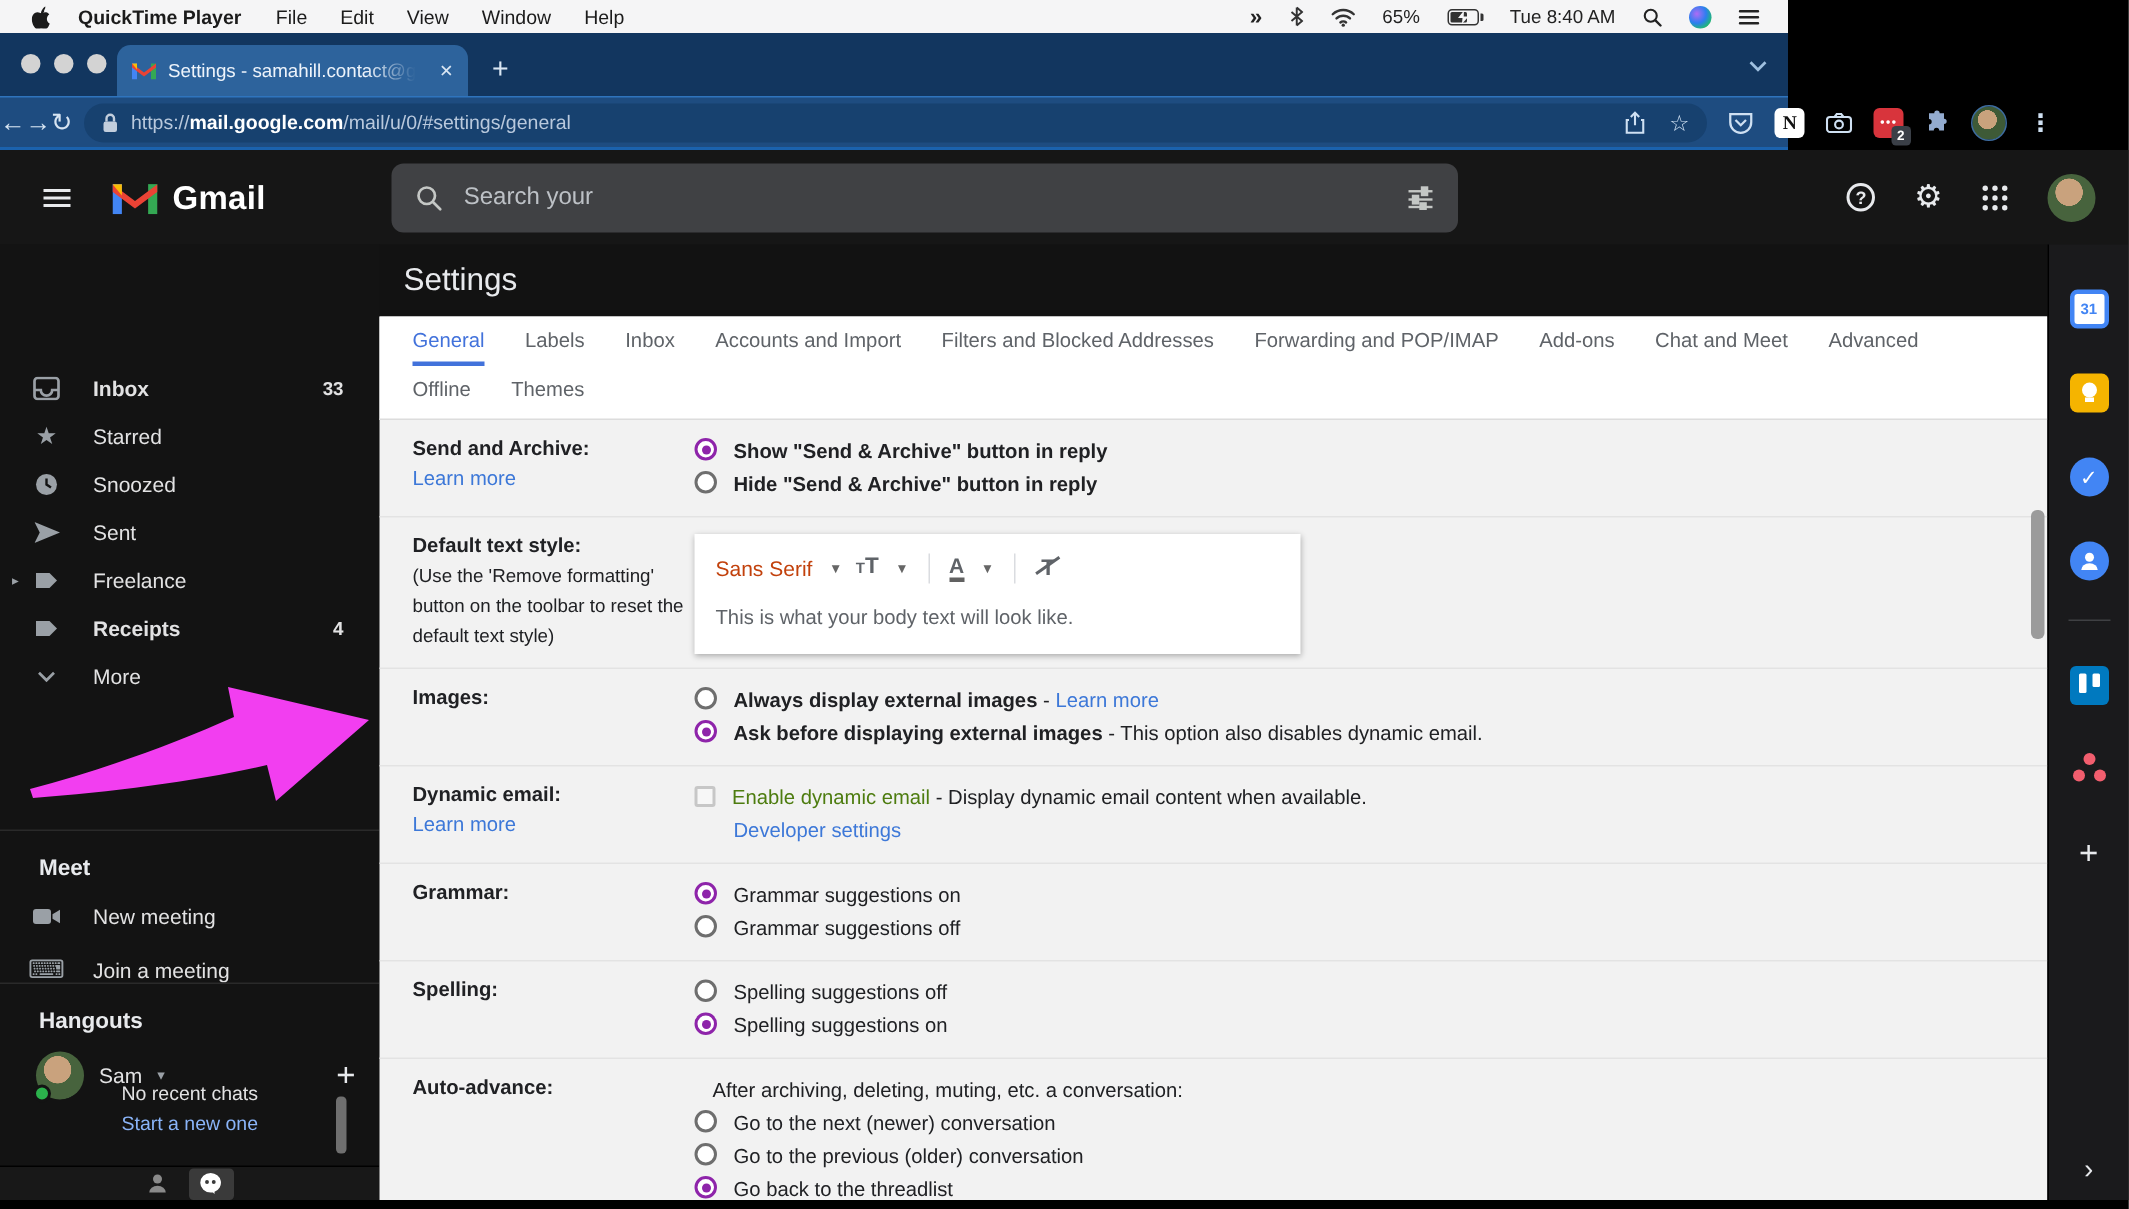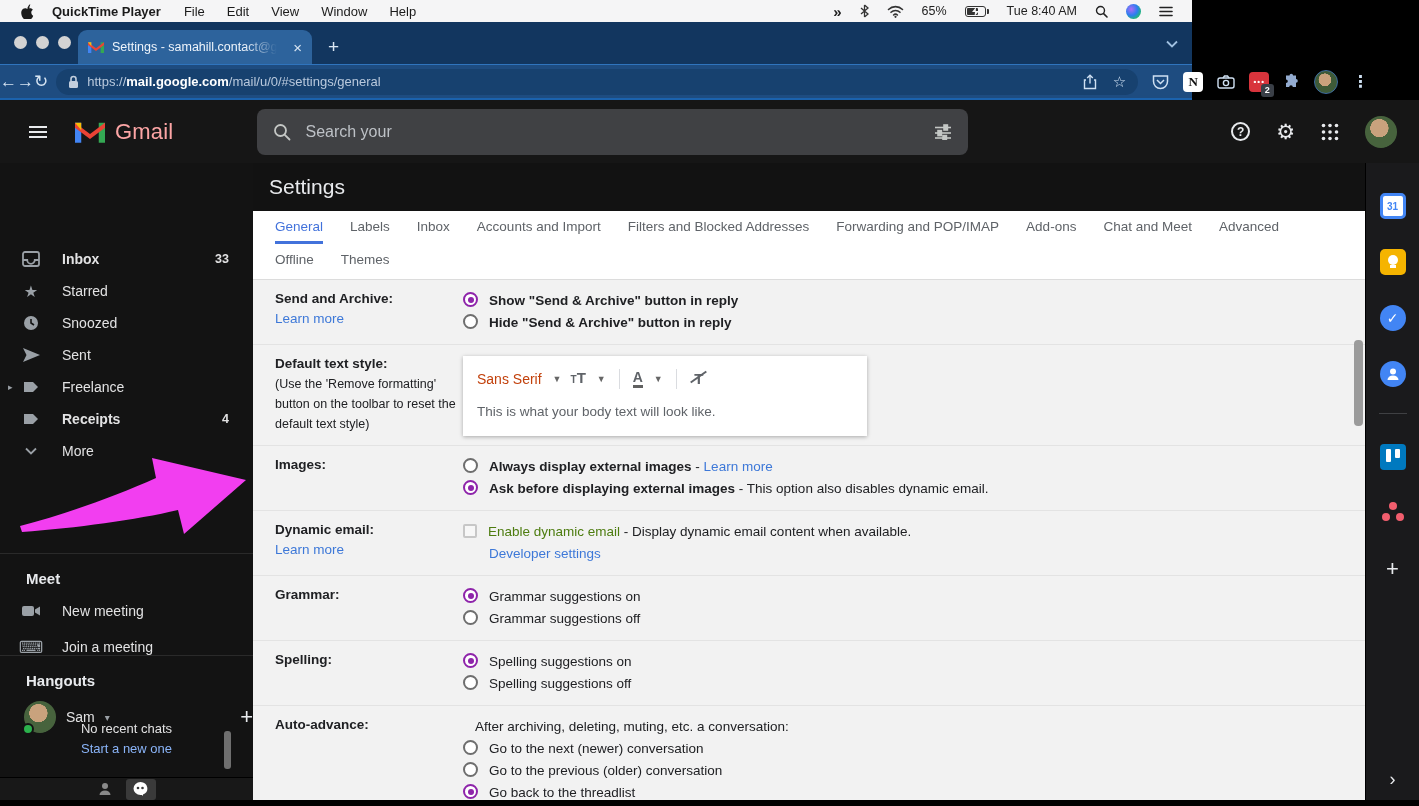--- a/index.html
+++ b/index.html
@@ -53,21 +53,21 @@
   .tb-avatar{width:24px;height:24px;border-radius:50%;
     background:radial-gradient(circle at 45% 40%,#c9a27d 0 35%,#3e5a37 36% 75%,#233a22 76%);border:1px solid #3d6ca0}
   .kebab{color:#cfe0f2;font-size:16px;font-weight:700}
 
   
   .app{position:absolute;left:0;top:100px;width:1419px;height:700px;background:#121212;display:flex;flex-direction:column}
   .gheader{height:63px;background:#161616;display:flex;align-items:center;flex:none}
   .hamburger{width:18px;height:12px;border-top:2px solid #e8eaed;border-bottom:2px solid #e8eaed;position:relative;margin:0 28px 0 29px}
   .hamburger::after{content:"";position:absolute;left:0;right:0;top:3px;height:2px;background:#e8eaed}
   .brand{display:flex;align-items:center;gap:10px}
-  .brand-name{color:#fca5a5;font-size:22px;font-weight:400;letter-spacing:.2px}
+  .brand-name{color:#ffffff;font-size:22px;font-weight:700;letter-spacing:.2px}
   .gsearch{margin-left:84px;width:711px;height:46px;background:#404144;border-radius:8px;display:flex;align-items:center;padding:0 16px;gap:14px}
   .gsearch-ph{color:#bdc1c6;font-size:16px;flex:1}
   .gh-actions{margin-left:auto;display:flex;align-items:center;gap:26px;padding-right:22px}
   .help-circ{width:19px;height:19px;border:2px solid #e8eaed;border-radius:50%;color:#e8eaed;
     font-size:12px;font-weight:700;display:flex;align-items:center;justify-content:center}
   .gear{color:#e8eaed;font-size:21px;line-height:1}
   .gh-avatar{width:32px;height:32px;border-radius:50%;
     background:radial-gradient(circle at 45% 38%,#c9a27d 0 34%,#47633d 35% 75%,#27402a 76%)}
 
   .app-body{flex:1;display:flex;min-height:0}
@@ -86,21 +86,21 @@
   .navlist{position:absolute;left:0;top:80px;width:100%}
   .nav-item{height:32px;display:flex;align-items:center;padding:0 12px 0 0;font-size:14px;color:#e2e2e3}
   .nav-ico{width:62px;display:flex;justify-content:center;align-items:center;flex:none;position:relative}
   .nav-label{flex:1}
   .nav-count{font-size:12.5px;font-weight:700;padding-right:12px}
   .bold{font-weight:700}
   .tri{position:absolute;left:8px;color:#9aa0a6;font-size:9px}
   .sec{position:absolute;left:0;width:100%;border-top:1px solid #2a2a2a}
   .sec-head{font-size:15px;font-weight:700;color:#e8eaed;padding:16px 0 6px 26px}
   .meet-item{height:36px;display:flex;align-items:center;font-size:14px}
-  .sam-row{display:flex;align-items:center;padding:6px 0 0 24px;gap:10px}
+  .sam-row{display:flex;align-items:center;padding:6px 16px 0 24px;gap:10px}
   .sam-av{width:32px;height:32px;border-radius:50%;position:relative;flex:none;
     background:radial-gradient(circle at 45% 38%,#c9a27d 0 34%,#47633d 35% 75%,#27402a 76%)}
   .sam-dot{position:absolute;left:-2px;bottom:-2px;width:12px;height:12px;border-radius:50%;background:#2bb24c;border:2px solid #131313}
   .sam-name{font-size:14px;font-weight:500}
   .sam-caret{color:#9aa0a6;font-size:10px}
   .sam-add{margin-left:auto;color:#e8eaed;font-size:22px;font-weight:300}
   .chats{position:absolute;left:0;width:100%;text-align:center;font-size:13px;line-height:20px}
   .chats .link{color:#8ab4f8}
   .mini-scroll{position:absolute;right:22px;width:7px;height:38px;background:#6f6f6f;border-radius:3px}
   .side-foot{position:absolute;left:0;bottom:0;width:100%;height:23px;background:#181818;border-top:1px solid #000;
@@ -607,26 +607,26 @@
                   </div>
               </div>
             </div>
 
             <div class="srow">
               <div class="lcol">
                   <div class="slabel">Spelling:</div>
                 </div>
               <div class="ccol">
                 <div class="opt">
+                    <span class="radio"></span>
+                    <span>Spelling suggestions off</span>
+                  </div>
+                <div class="opt">
                     <span class="radio sel"></span>
                     <span>Spelling suggestions on</span>
-                  </div>
-                <div class="opt">
-                    <span class="radio"></span>
-                    <span>Spelling suggestions off</span>
                   </div>
               </div>
             </div>
 
             <div class="srow">
               <div class="lcol">
                   <div class="slabel">Auto-advance:</div>
                 </div>
               <div class="ccol">
                 <div style="margin:2px 12px">After archiving, deleting, muting, etc. a conversation:</div>

